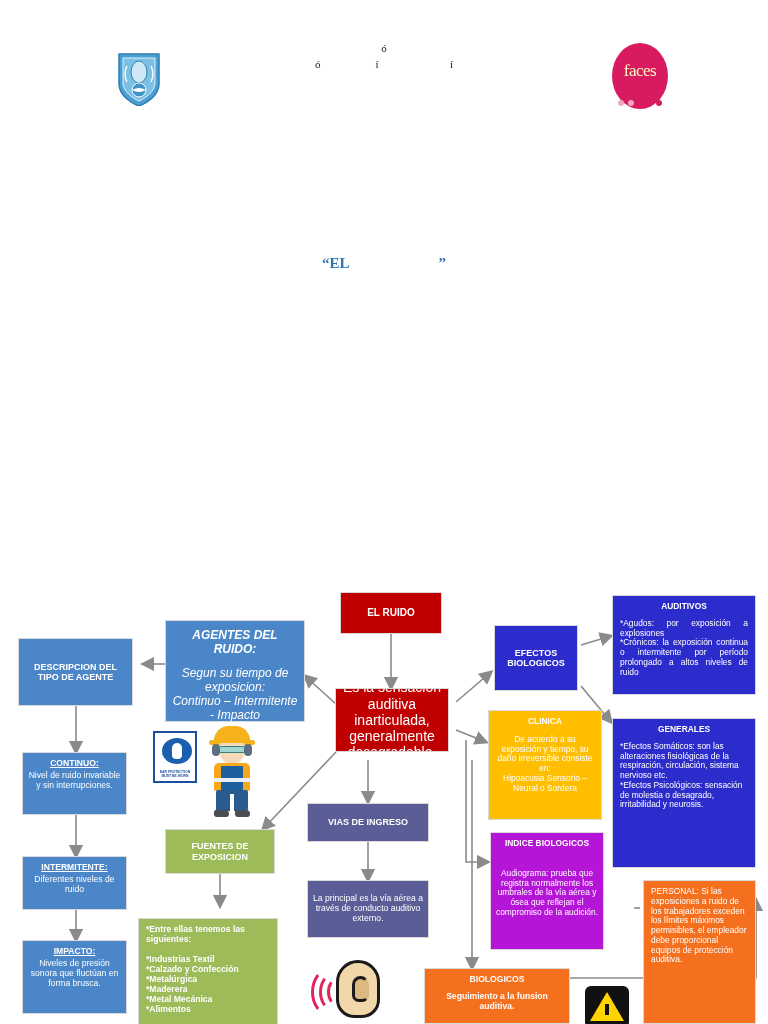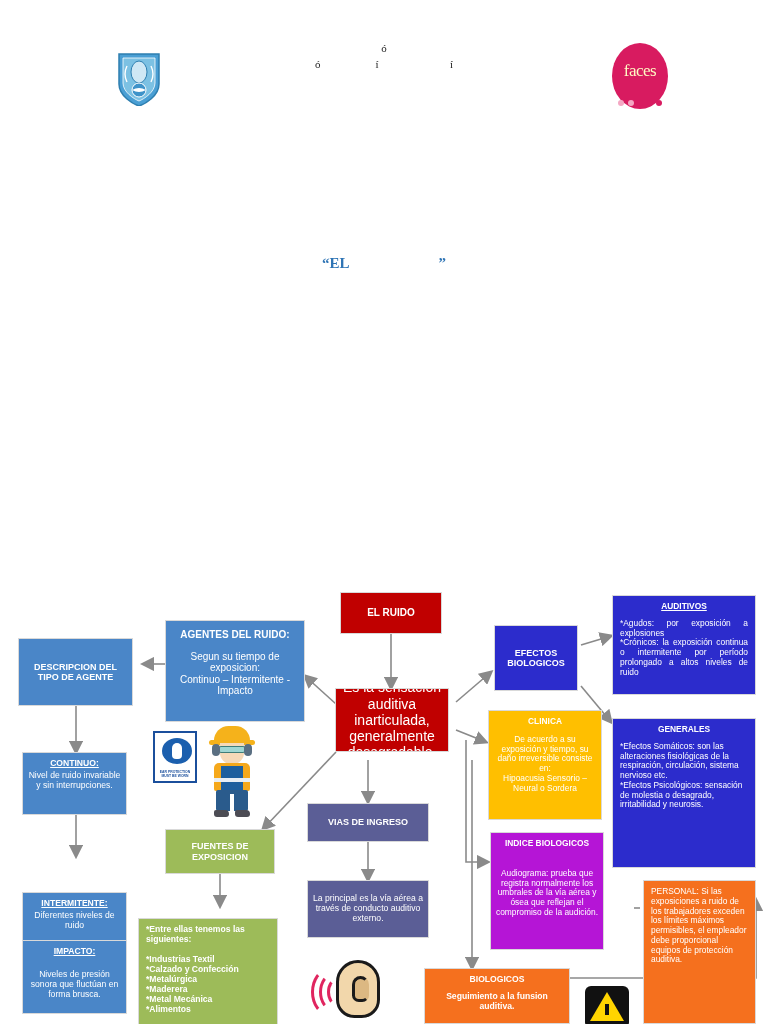--- a/index.html
+++ b/index.html
@@ -405,55 +405,55 @@
         <path d="M570,978 L756,978 L756,900" marker-end="url(#ah)"></path>
 
         <path d="M634,908 L640,908"></path>
       </g>
     </svg>
 
     <div class="node c-red" style="left:340px; top:592px; width:102px; height:42px; display:flex; align-items:center; justify-content:center; font-size:10px;">
       <span class="t">EL RUIDO</span>
     </div>
 
-    <div class="node c-blue" style="left:165px; top:620px; width:140px; height:102px; font-size:10px; padding-top:8px;">
+    <div class="node c-blue" style="left:165px; top:620px; width:140px; height:102px; font-size:12px; padding-top:8px;font-style:italic;">
       <span class="t">AGENTES DEL RUIDO:</span>
       <span class="b" style="white-space:pre-line; margin-top:10px;">Segun su tiempo de exposicion:
 Continuo – Intermitente -  Impacto</span>
     </div>
 
     <div class="node c-blue" style="left:18px; top:638px; width:115px; height:68px; display:flex; align-items:center; justify-content:center; font-size:9px;">
       <span class="t">DESCRIPCION DEL TIPO DE AGENTE</span>
     </div>
 
     <div class="node c-blue" style="left:22px; top:752px; width:105px; height:63px; font-size:8.6px; padding-top:6px;">
       <span class="t underline">CONTINUO:</span>
       <span class="b" style="white-space:pre-line; margin-top:2px;">Nivel de ruido invariable y sin interrupciones.</span>
     </div>
 
-    <div class="node c-blue" style="left:22px; top:856px; width:105px; height:54px; font-size:8.6px; padding-top:6px;margin-top:36px;">
+    <div class="node c-blue" style="left:22px; top:856px; width:105px; height:54px; font-size:8.6px; padding-top:6px;">
       <span class="t underline">INTERMITENTE:</span>
       <span class="b" style="white-space:pre-line; margin-top:2px;">Diferentes niveles de ruido</span>
     </div>
 
     <div class="node c-blue" style="left:22px; top:940px; width:105px; height:74px; font-size:8.6px; padding-top:6px;">
       <span class="t underline">IMPACTO:</span>
-      <span class="b" style="white-space:pre-line; margin-top:13px;">Niveles de presión sonora que fluctúan en forma brusca.</span>
+      <span class="b" style="white-space:pre-line; margin-top:2px;">Niveles de presión sonora que fluctúan en forma brusca.</span>
     </div>
 
     <div class="node c-red" style="left:335px; top:688px; width:114px; height:64px; display:flex; align-items:center; justify-content:center; font-size:14px;">
       <span class="b" style="margin:0;">Es la sensación auditiva inarticulada, generalmente desagradable.</span>
     </div>
 
     <div class="node c-indigo" style="left:494px; top:625px; width:84px; height:66px; display:flex; align-items:center; justify-content:center; font-size:9px;">
       <span class="t">EFECTOS BIOLOGICOS</span>
     </div>
 
     <div class="node c-indigo just" style="left:612px; top:595px; width:144px; height:100px; font-size:8.4px; padding:6px 7px;">
-      <span class="t" style="text-align:center;text-decoration:underline;">AUDITIVOS</span>
+      <span class="t" style="text-align:center;">AUDITIVOS</span>
       <span class="b" style="white-space:pre-line; margin-top:7px;">*Agudos: por exposición a explosiones
 *Crónicos: la exposición continua o intermitente por período prolongado a altos niveles de ruido</span>
     </div>
 
     <div class="node c-indigo left-align" style="left:612px; top:718px; width:144px; height:150px; font-size:8.4px; padding:6px 7px;">
       <span class="t" style="text-align:center;">GENERALES</span>
       <span class="b" style="white-space:pre-line; margin-top:7px;">*Efectos Somáticos: son las alteraciones fisiológicas de la respiración, circulación, sistema nervioso etc.
 *Efectos Psicológicos: sensación de molestia o desagrado, irritabilidad y neurosis.</span>
     </div>
 

